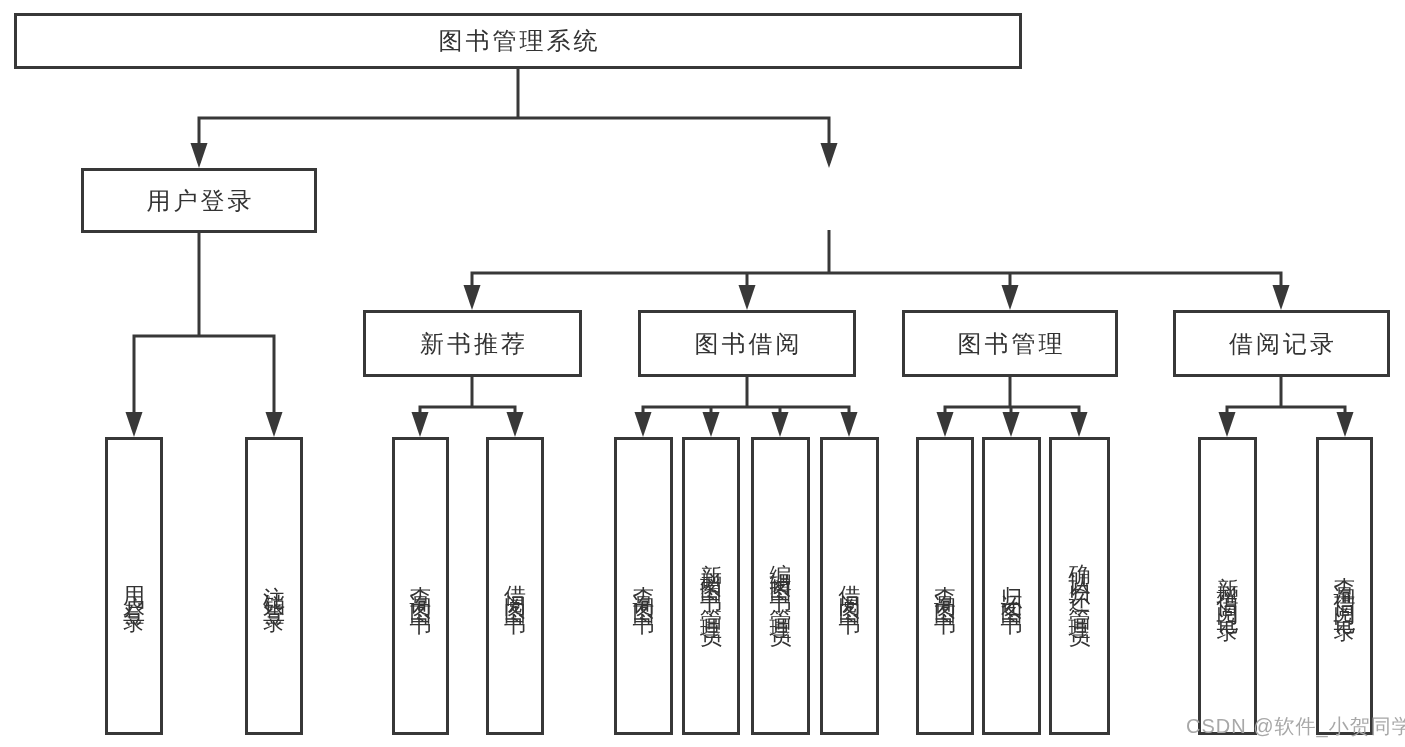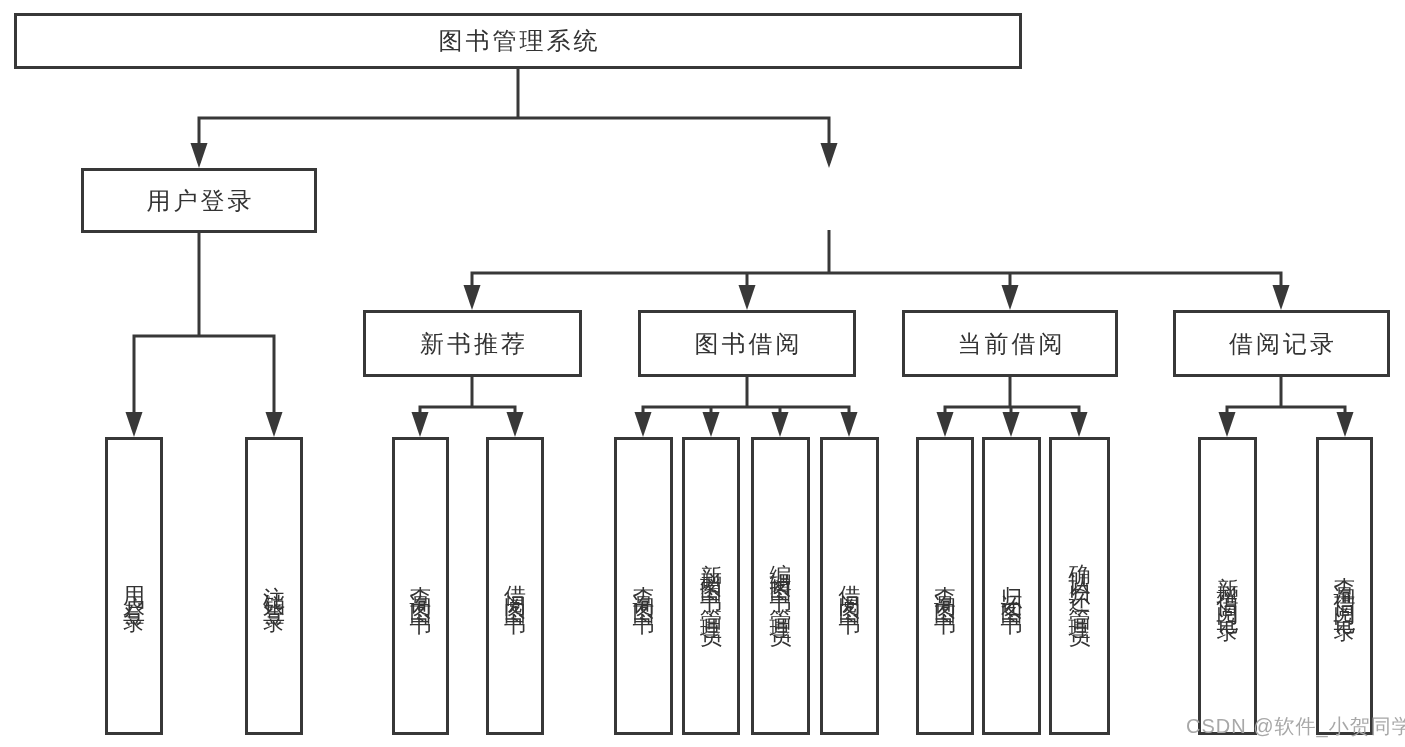--- a/index.html
+++ b/index.html
@@ -122,21 +122,21 @@
     <span>用户登录</span>
   </div>
 
   <div class="node h-node" style="left:363px; top:310px; width:219px; height:67px;">
     <span>新书推荐</span>
   </div>
   <div class="node h-node" style="left:638px; top:310px; width:218px; height:67px;">
     <span>图书借阅</span>
   </div>
   <div class="node h-node" style="left:902px; top:310px; width:216px; height:67px;">
-    <span>当前借阅</span>
+    <span>图书管理</span>
   </div>
   <div class="node h-node" style="left:1173px; top:310px; width:217px; height:67px;">
     <span>借阅记录</span>
   </div>
 
   <div class="node v-node" style="left:105px; top:437px; width:58px; height:298px;">
     <span>用户登录</span>
   </div>
   <div class="node v-node" style="left:245px; top:437px; width:58px; height:298px;">
     <span>注销登录</span>

